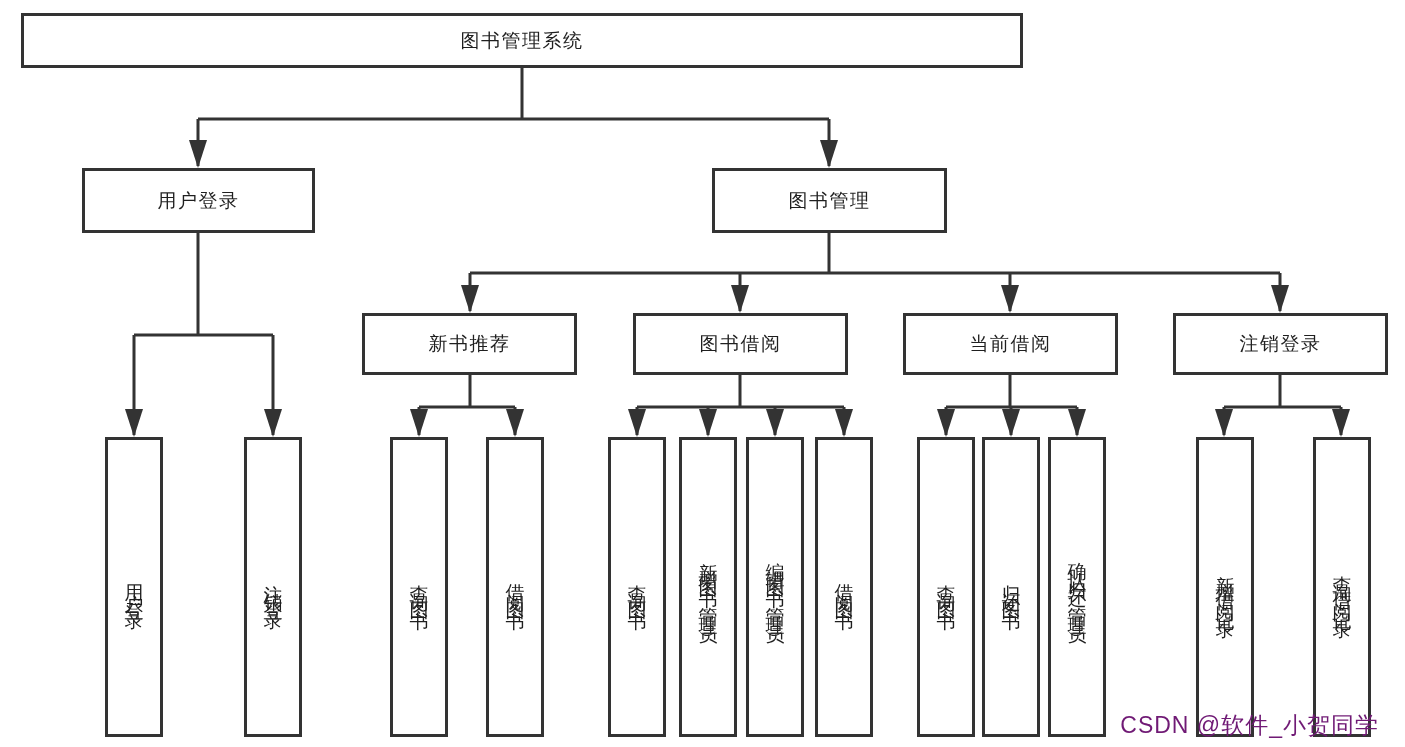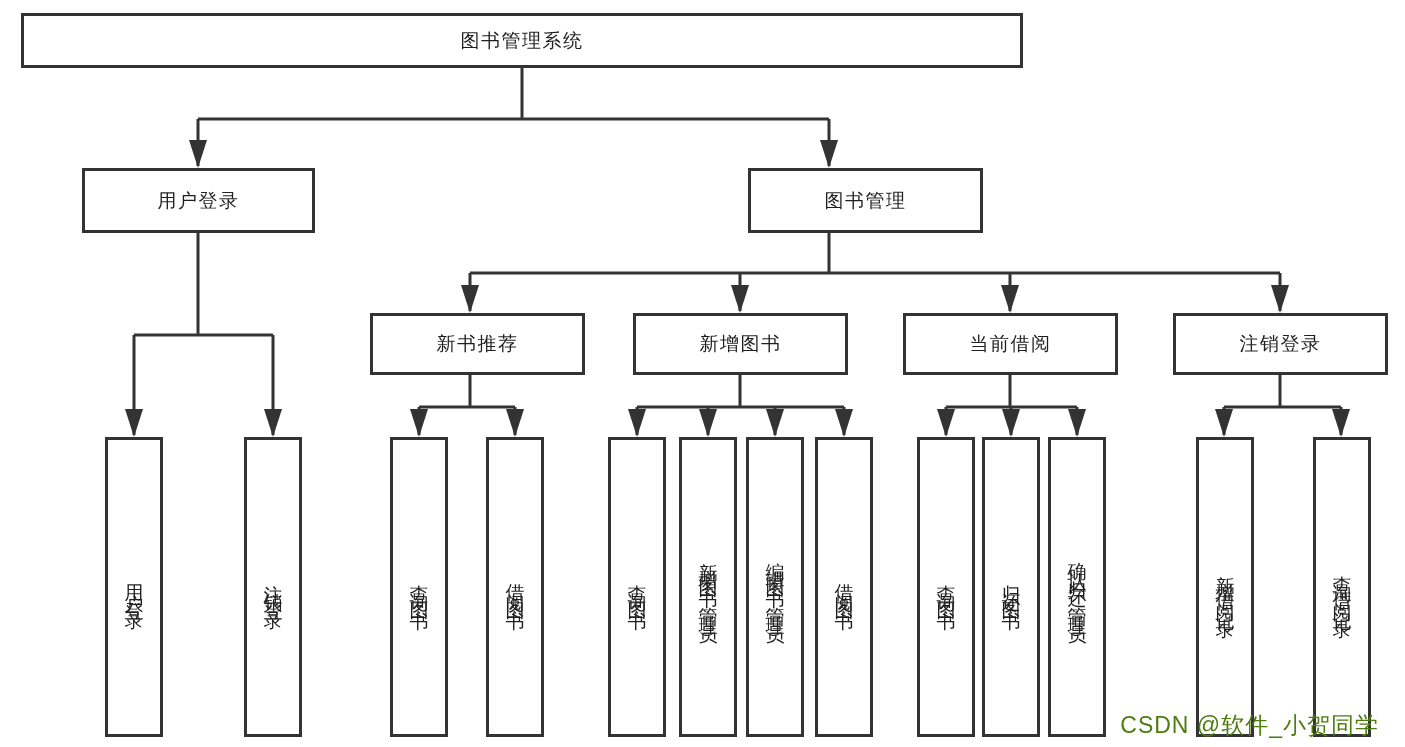--- a/index.html
+++ b/index.html
@@ -38,21 +38,21 @@
     font-size: 19px;
     letter-spacing: 9px;
     line-height: 1.25;
     white-space: nowrap;
   }
   .watermark {
     position: absolute;
     right: 26px;
     bottom: 6px;
     font-size: 23px;
-    color: #4d7c0f;
+    color: #701a75;
     letter-spacing: 1px;
     white-space: nowrap;
   }
 </style>
 </head>
 <body>
 
 <div class="canvas">
 
   <svg class="connectors" viewBox="0 0 1405 747" xmlns="http://www.w3.org/2000/svg">
@@ -84,24 +84,24 @@
     <use href="#arrow" transform="translate(946,437)"></use>
     <use href="#arrow" transform="translate(1011,437)"></use>
     <use href="#arrow" transform="translate(1077,437)"></use>
     <use href="#arrow" transform="translate(1224,437)"></use>
     <use href="#arrow" transform="translate(1341,437)"></use>
   </svg>
 
   <div class="node h-label" style="left:21px; top:13px; width:1002px; height:55px;">图书管理系统</div>
 
   <div class="node h-label" style="left:82px; top:168px; width:233px; height:65px;">用户登录</div>
-  <div class="node h-label" style="left:748px; top:168px; width:235px; height:65px;">图书管理</div>
+  <div class="node h-label" style="left:712px; top:168px; width:235px; height:65px;">图书管理</div>
 
-  <div class="node h-label" style="left:370px; top:313px; width:215px; height:62px;">新书推荐</div>
-  <div class="node h-label" style="left:633px; top:313px; width:215px; height:62px;">新增图书</div>
+  <div class="node h-label" style="left:362px; top:313px; width:215px; height:62px;">新书推荐</div>
+  <div class="node h-label" style="left:633px; top:313px; width:215px; height:62px;">图书借阅</div>
   <div class="node h-label" style="left:903px; top:313px; width:215px; height:62px;text-align:right;">当前借阅</div>
   <div class="node h-label" style="left:1173px; top:313px; width:215px; height:62px;">注销登录</div>
 
   <div class="node" style="left:105px; top:437px; width:58px; height:300px;">
     <span class="v-label">用户登录</span>
   </div>
   <div class="node" style="left:244px; top:437px; width:58px; height:300px;">
     <span class="v-label">注销登录</span>
   </div>
 

